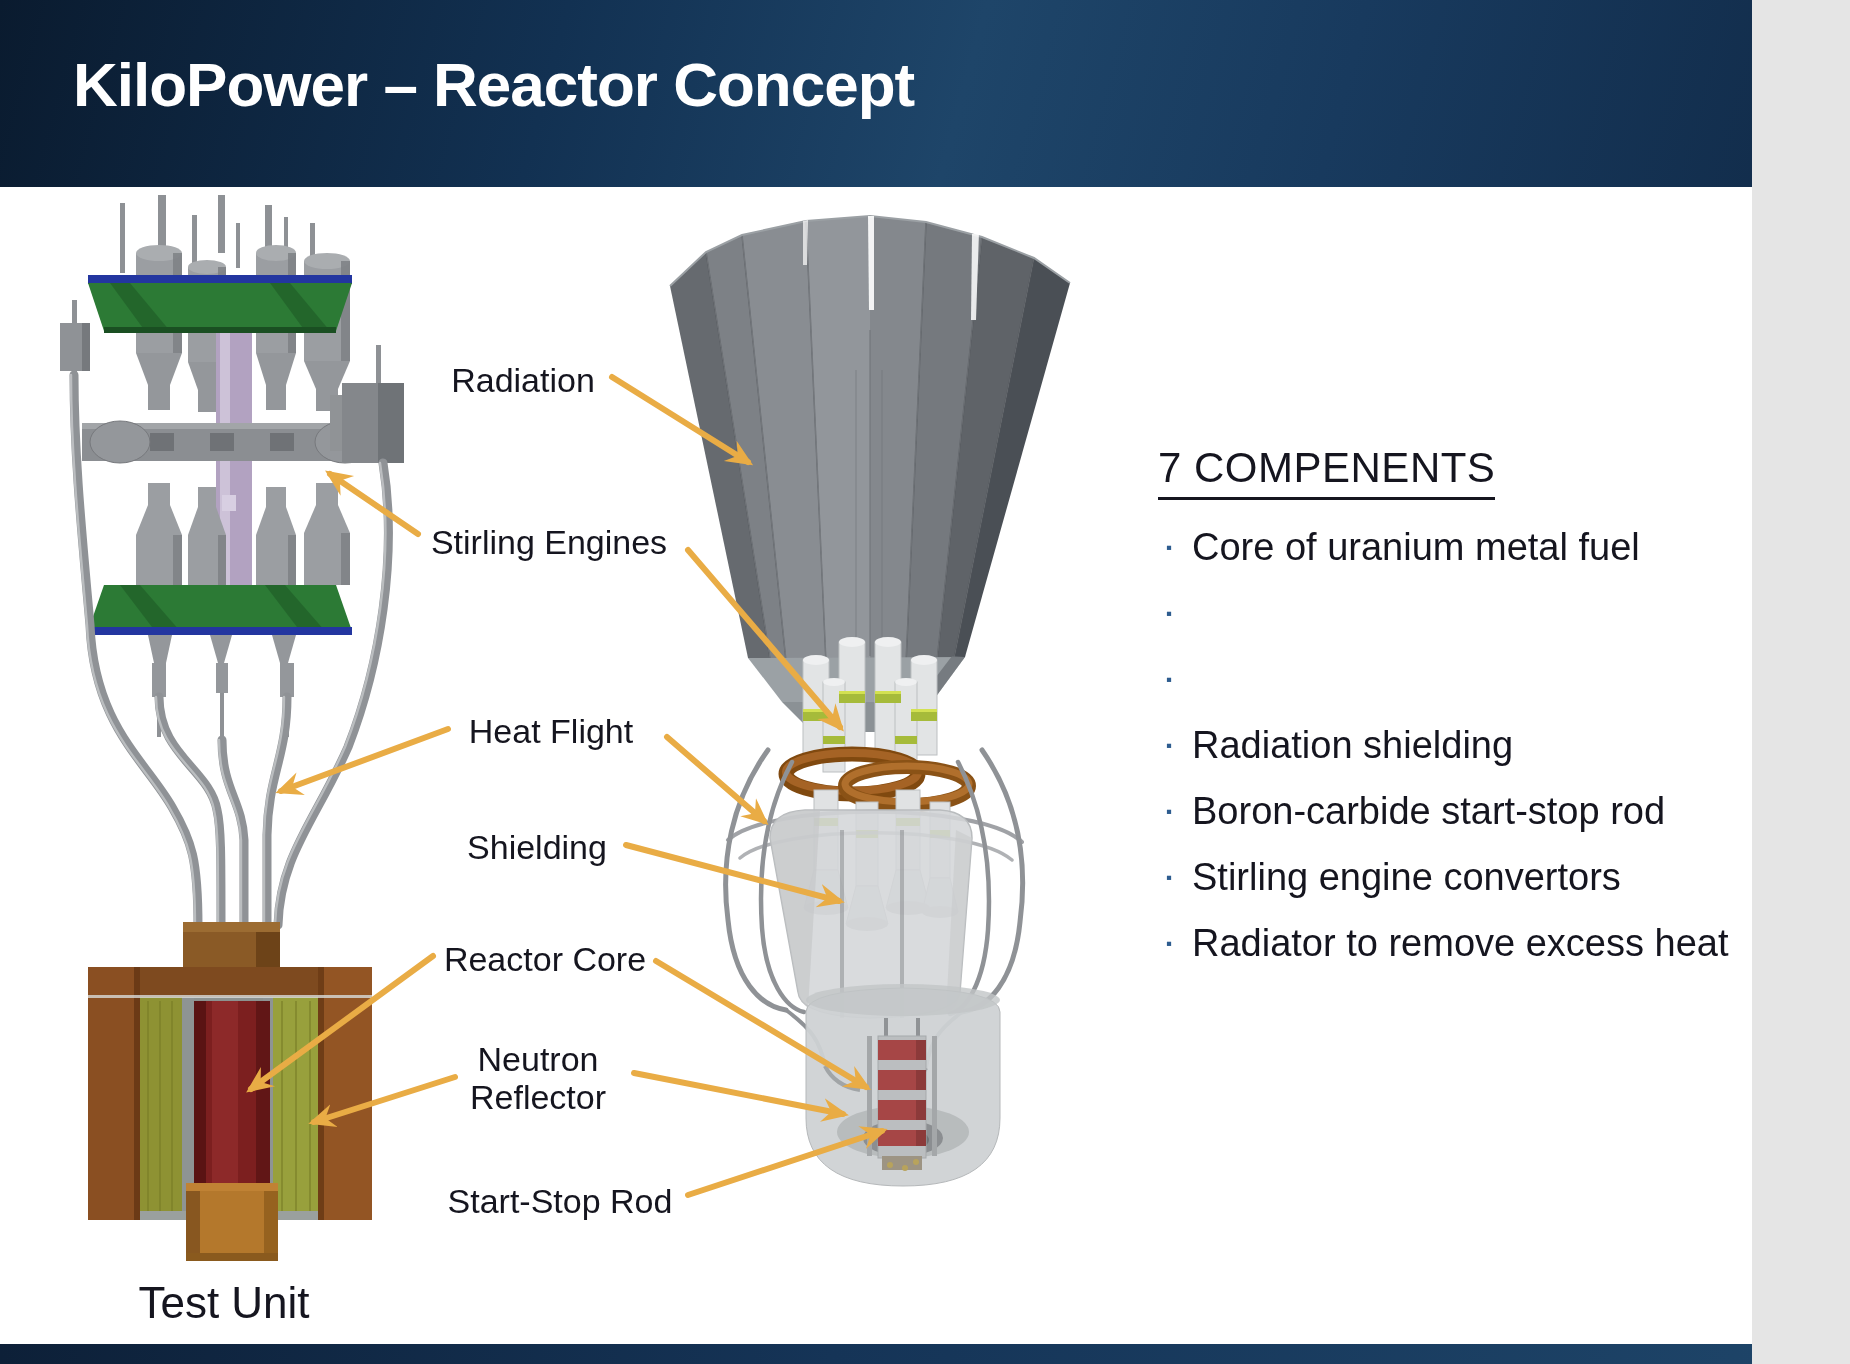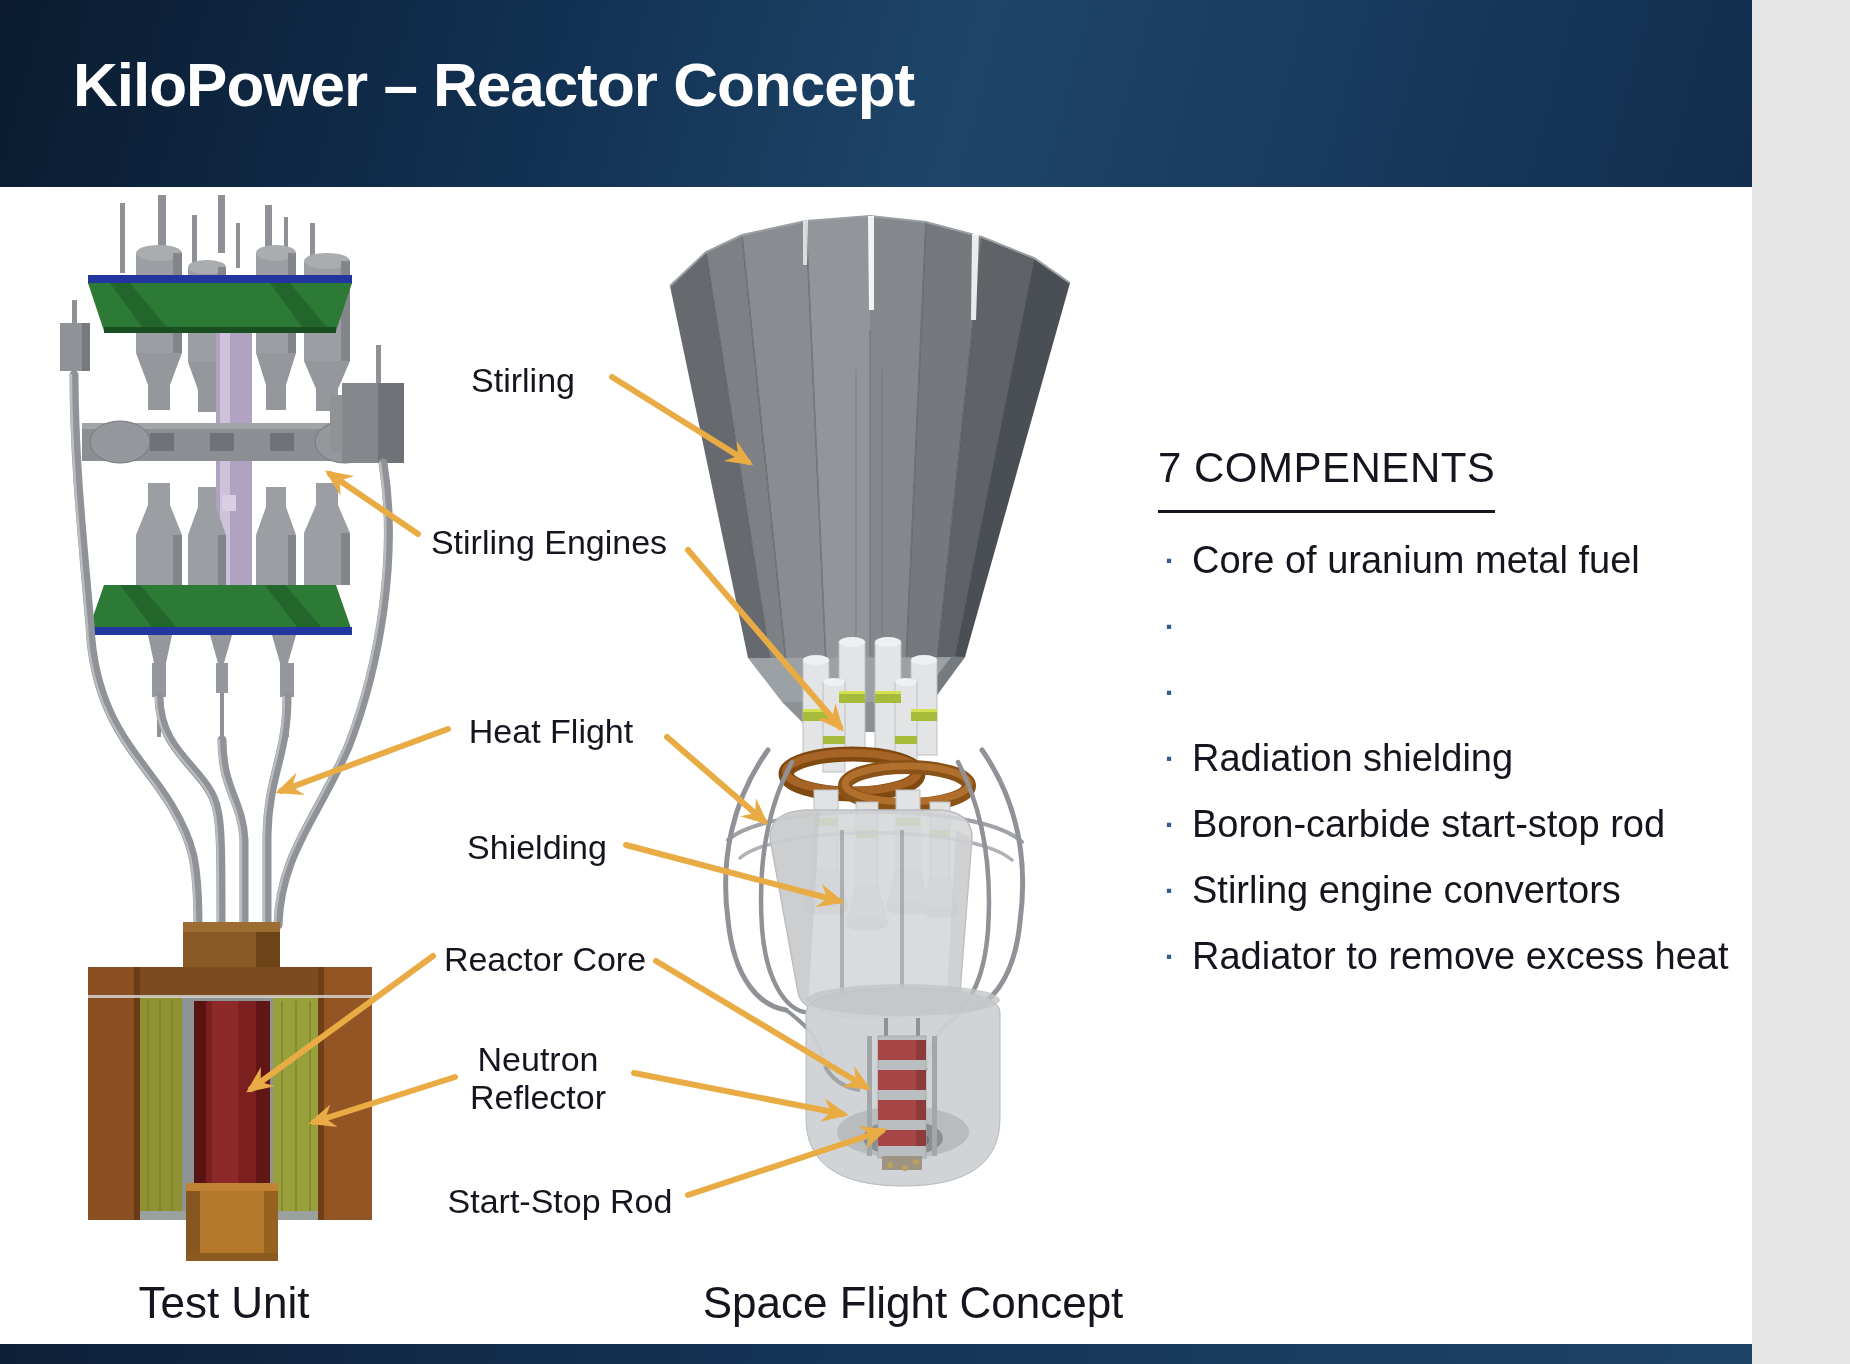--- a/index.html
+++ b/index.html
@@ -33,21 +33,21 @@
   .callout{position:absolute;transform:translate(-50%,-50%);font-size:34px;color:var(--text-dark);
     white-space:nowrap;line-height:1.12;}
   .callout.wrap{white-space:normal;width:182px;text-align:center;}
 
   
   .caption{position:absolute;transform:translate(-50%,-50%);font-size:44px;color:var(--text-dark);white-space:nowrap;margin-left:8px;}
 
   
   .components{position:absolute;left:1158px;top:444px;width:690px;color:var(--text-dark);}
   .components h2{font-size:42px;font-weight:normal;letter-spacing:.5px;display:inline-block;
-    border-bottom:3px solid var(--text-dark);padding-bottom:18px;}
+    border-bottom:3px solid var(--text-dark);padding-bottom:5px;}
   .components ul{list-style:none;margin-top:14px;}
   .components li{height:66px;display:flex;align-items:center;}
   .components .sq{color:var(--bullet-blue);font-size:17px;width:34px;flex:0 0 34px;padding-left:8px;line-height:1;}
   .components .itm{font-size:38px;white-space:nowrap;}
 </style>
 </head>
 <body>
 
 <div class="slide">
 
@@ -380,21 +380,21 @@
     <line class="arrow" x1="448" y1="729" x2="281" y2="791" marker-end="url(#ah)"></line>
     <line class="arrow" x1="667" y1="737" x2="764" y2="821" marker-end="url(#ah)"></line>
     <line class="arrow" x1="626" y1="845" x2="839" y2="901" marker-end="url(#ah)"></line>
     <line class="arrow" x1="433" y1="956" x2="251" y2="1089" marker-end="url(#ah)"></line>
     <line class="arrow" x1="656" y1="961" x2="866" y2="1087" marker-end="url(#ah)"></line>
     <line class="arrow" x1="455" y1="1077" x2="314" y2="1122" marker-end="url(#ah)"></line>
     <line class="arrow" x1="634" y1="1073" x2="843" y2="1114" marker-end="url(#ah)"></line>
     <line class="arrow" x1="688" y1="1195" x2="882" y2="1131" marker-end="url(#ah)"></line>
   </svg>
 
-  <div class="callout" style="left:523px;top:380px">Stirling</div>
+  <div class="callout" style="left:523px;top:380px">Radiation</div>
   <div class="callout" style="left:549px;top:542px">Stirling Engines</div>
   <div class="callout" style="left:551px;top:731px">Heat Flight</div>
   <div class="callout" style="left:537px;top:847px">Shielding</div>
   <div class="callout" style="left:545px;top:959px">Reactor Core</div>
   <div class="callout wrap" style="left:538px;top:1078px">Neutron Reflector</div>
   <div class="callout" style="left:560px;top:1201px">Start-Stop Rod</div>
 
   <section class="components">
     <h2>7 COMPENENTS</h2>
     <ul>
@@ -421,16 +421,15 @@
           <span class="itm">Stirling engine convertors</span>
         </li>
       <li>
           <span class="sq">▪</span>
           <span class="itm">Radiator to remove excess heat</span>
         </li>
     </ul>
   </section>
 
   <div class="caption" style="left:216px;top:1303px">Test Unit</div>
-  <div class="caption" style="left:905px;top:1303px">Space Flight Concept</div>
 
   <div class="ftr"></div>
 </div>
 
 </body></html>

